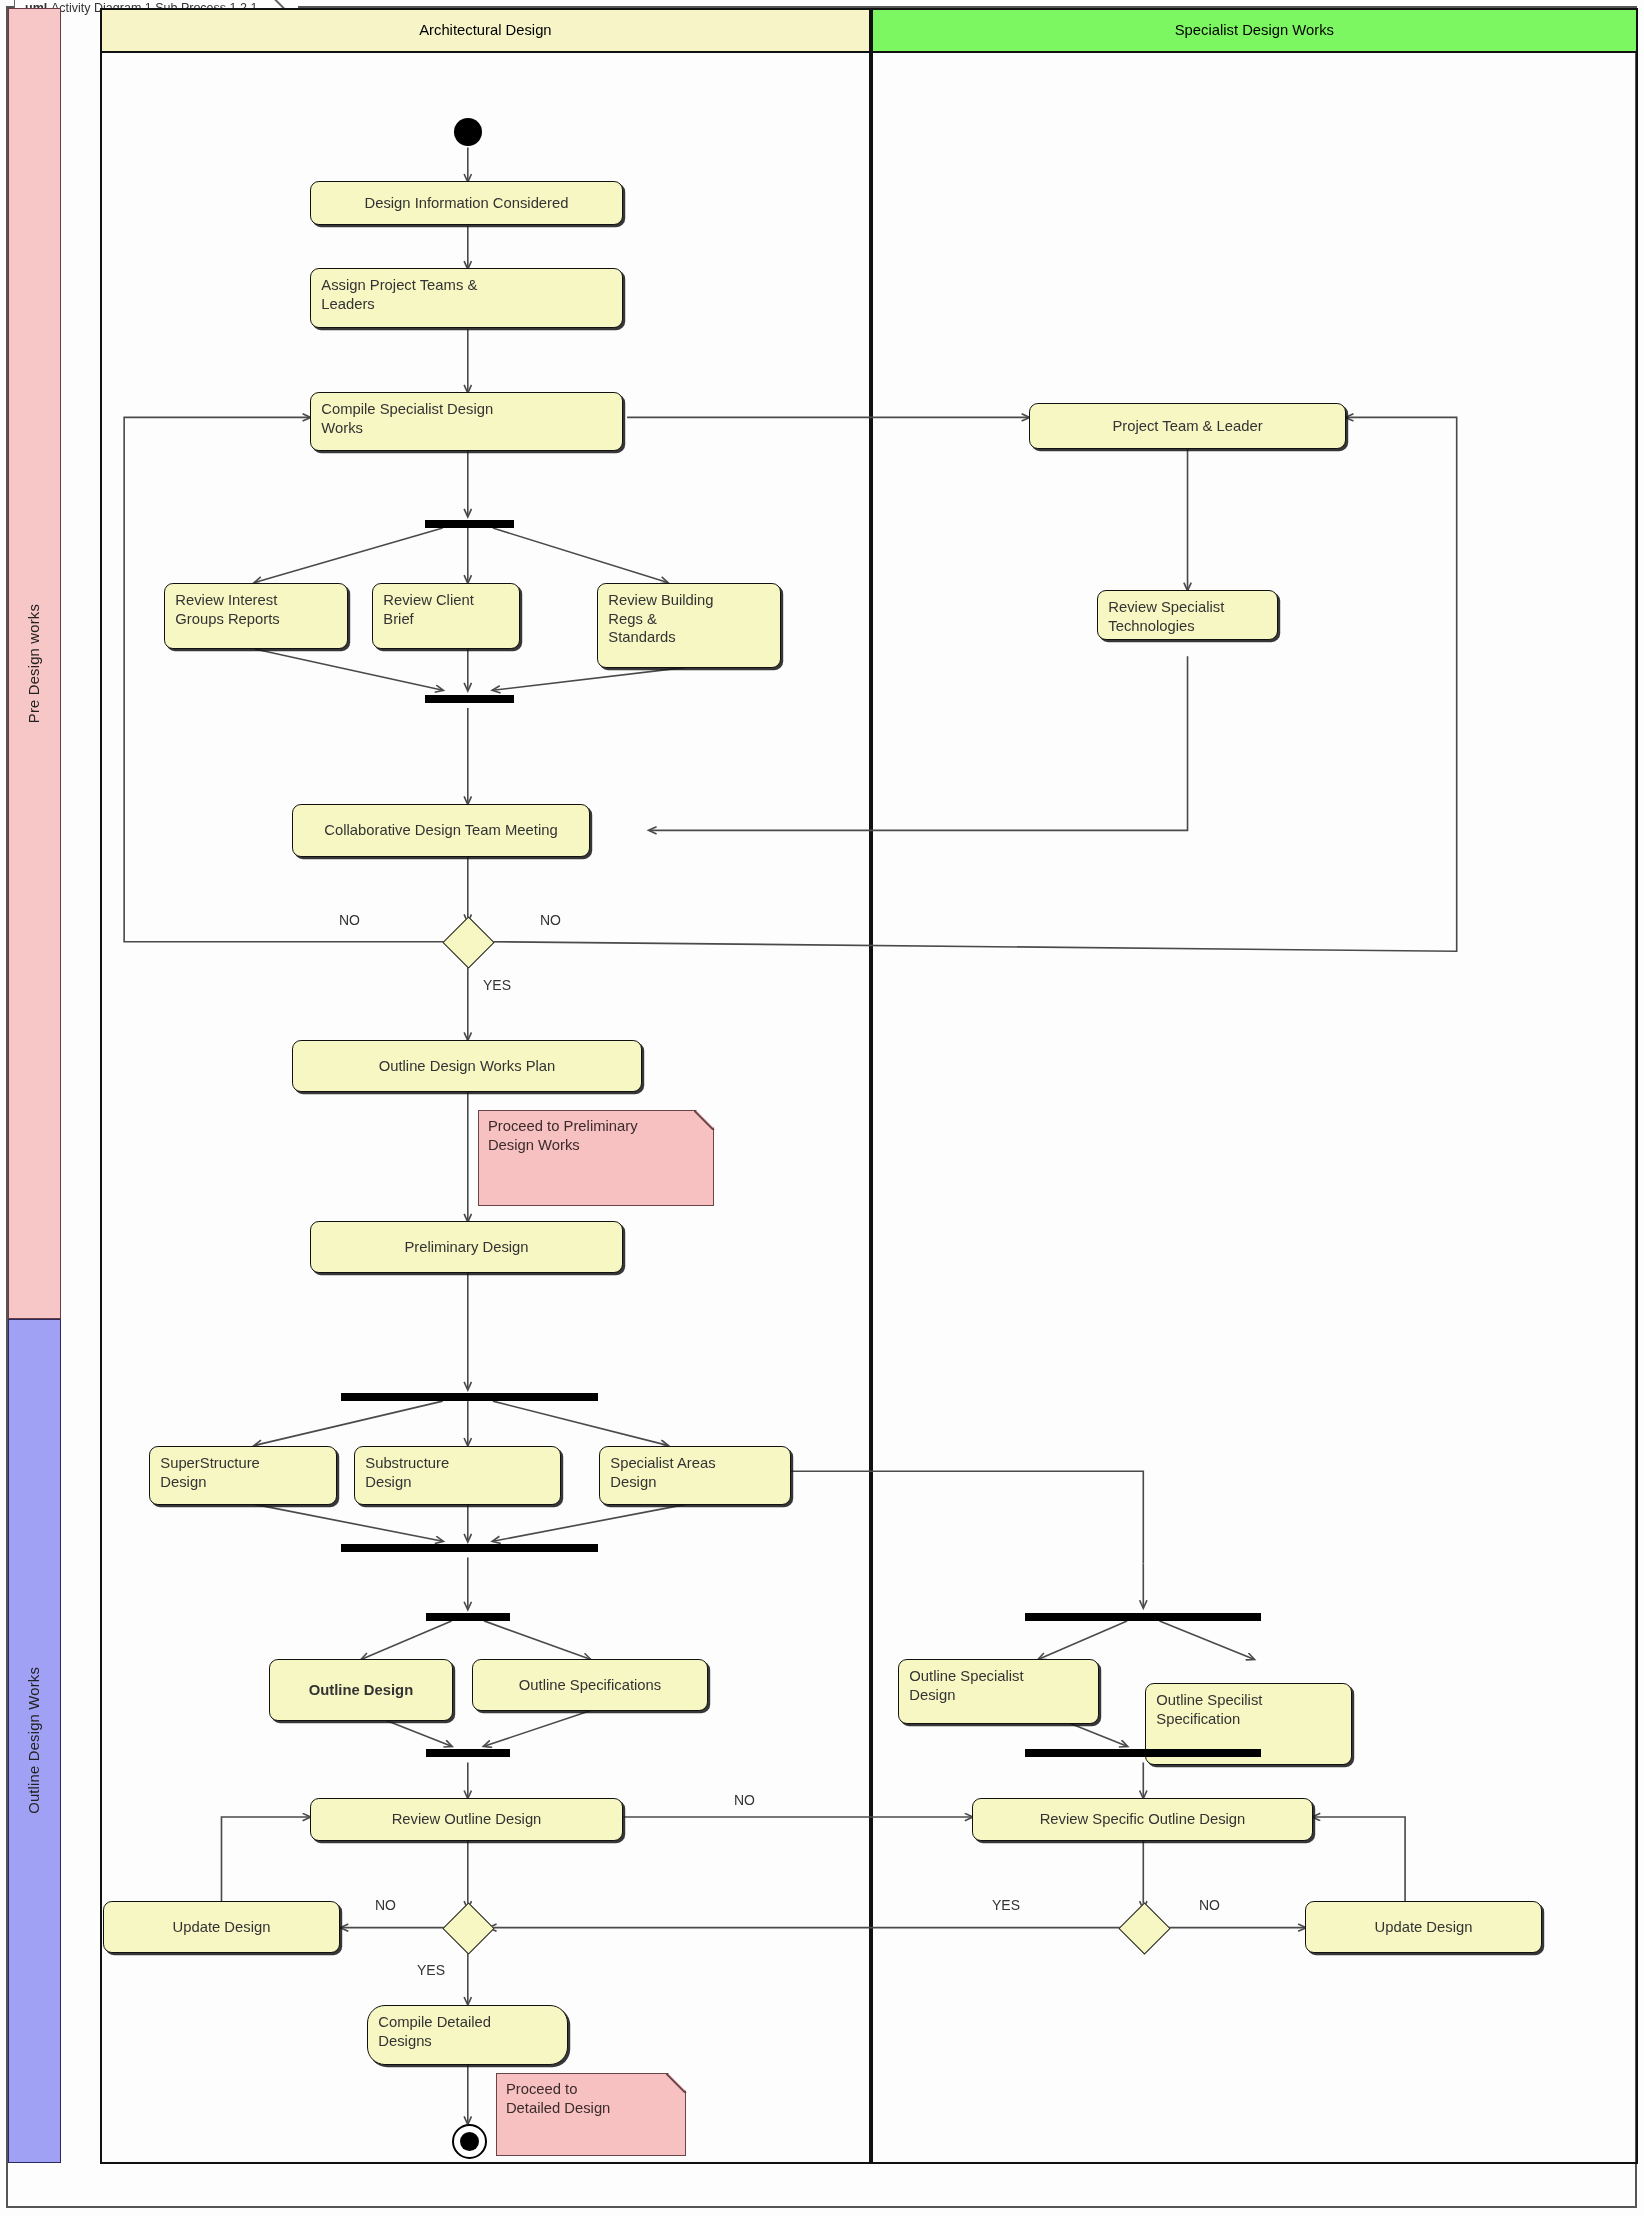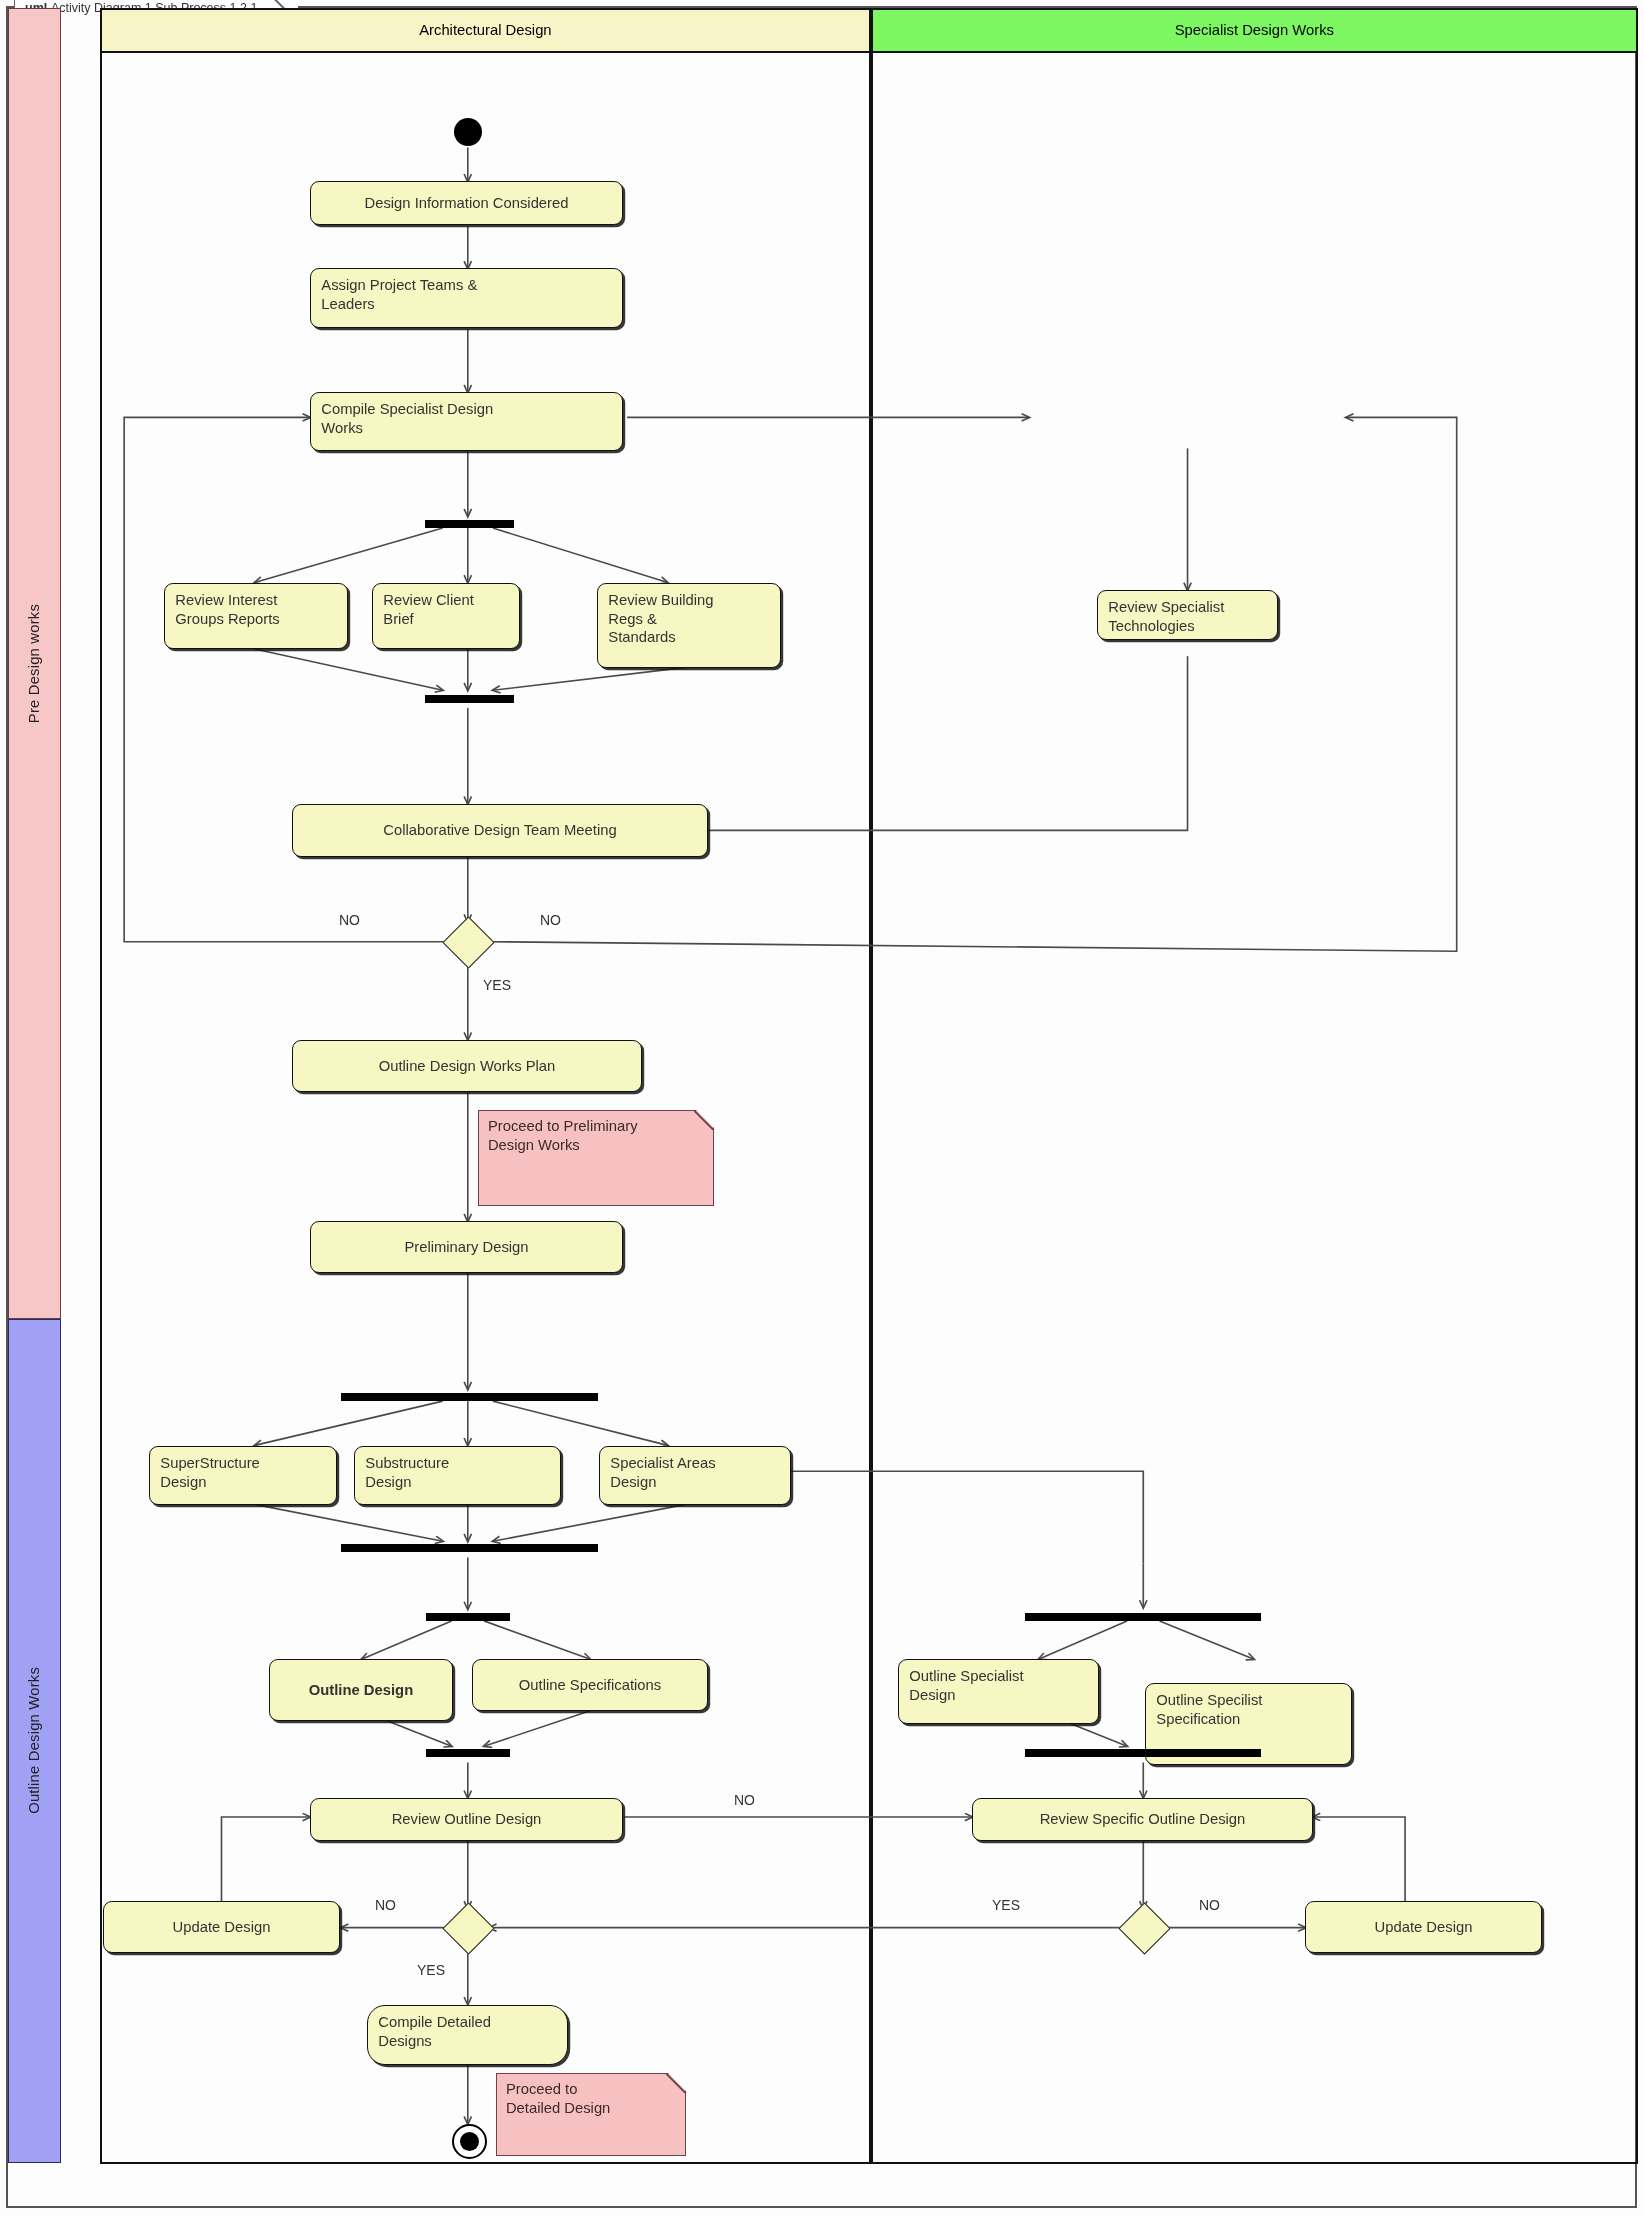--- a/index.html
+++ b/index.html
@@ -203,34 +203,35 @@
   <div class="act tl" style="left:164px;top:583px;width:184px;height:66px;white-space:pre-line;">Review Interest
 Groups Reports</div>
   <div class="act tl" style="left:372px;top:583px;width:148px;height:66px;white-space:pre-line;">Review Client
 Brief</div>
   <div class="act tl" style="left:597px;top:583px;width:184px;height:85px;white-space:pre-line;">Review Building
 Regs &amp;
 Standards</div>
 
   <div class="bar" style="left:425px;top:695px;width:89px;"></div>
 
-  <div class="act ctr" style="left:292px;top:804px;width:416px;height:53px;">Collaborative  Design Team Meeting</div>
+  <div class="act ctr" style="left:292px;top:804px;width:298px;height:53px;">Collaborative  Design Team Meeting</div>
 
   <div class="dec" style="left:450px;top:924px;width:35px;height:35px;"></div>
   <div class="elab" style="left:339px;top:912px;">NO</div>
   <div class="elab" style="left:540px;top:912px;">NO</div>
   <div class="elab" style="left:483px;top:977px;">YES</div>
 
   <div class="act ctr" style="left:292px;top:1040px;width:350px;height:52px;">Outline Design Works Plan</div>
 
   <div class="note" style="left:478px;top:1110px;width:236px;height:96px;white-space:pre-line;">Proceed to Preliminary
 Design Works<span class="note-cut"></span></div>
 
   <div class="act ctr" style="left:310px;top:1221px;width:313px;height:52px;">Preliminary Design</div>
 
+  <div class="act ctr" style="left:1029px;top:403px;width:317px;height:46px;">Project Team &amp; Leader</div>
 
   <div class="act tl" style="left:1097px;top:590px;width:181px;height:50px;white-space:pre-line;border-radius:9px;">Review Specialist
 Technologies</div>
 
   <div class="bar" style="left:341px;top:1393px;width:257px;"></div>
 
   <div class="act tl" style="left:149px;top:1446px;width:188px;height:59px;white-space:pre-line;">SuperStructure
 Design</div>
   <div class="act tl" style="left:354px;top:1446px;width:207px;height:59px;white-space:pre-line;">Substructure
 Design</div>

